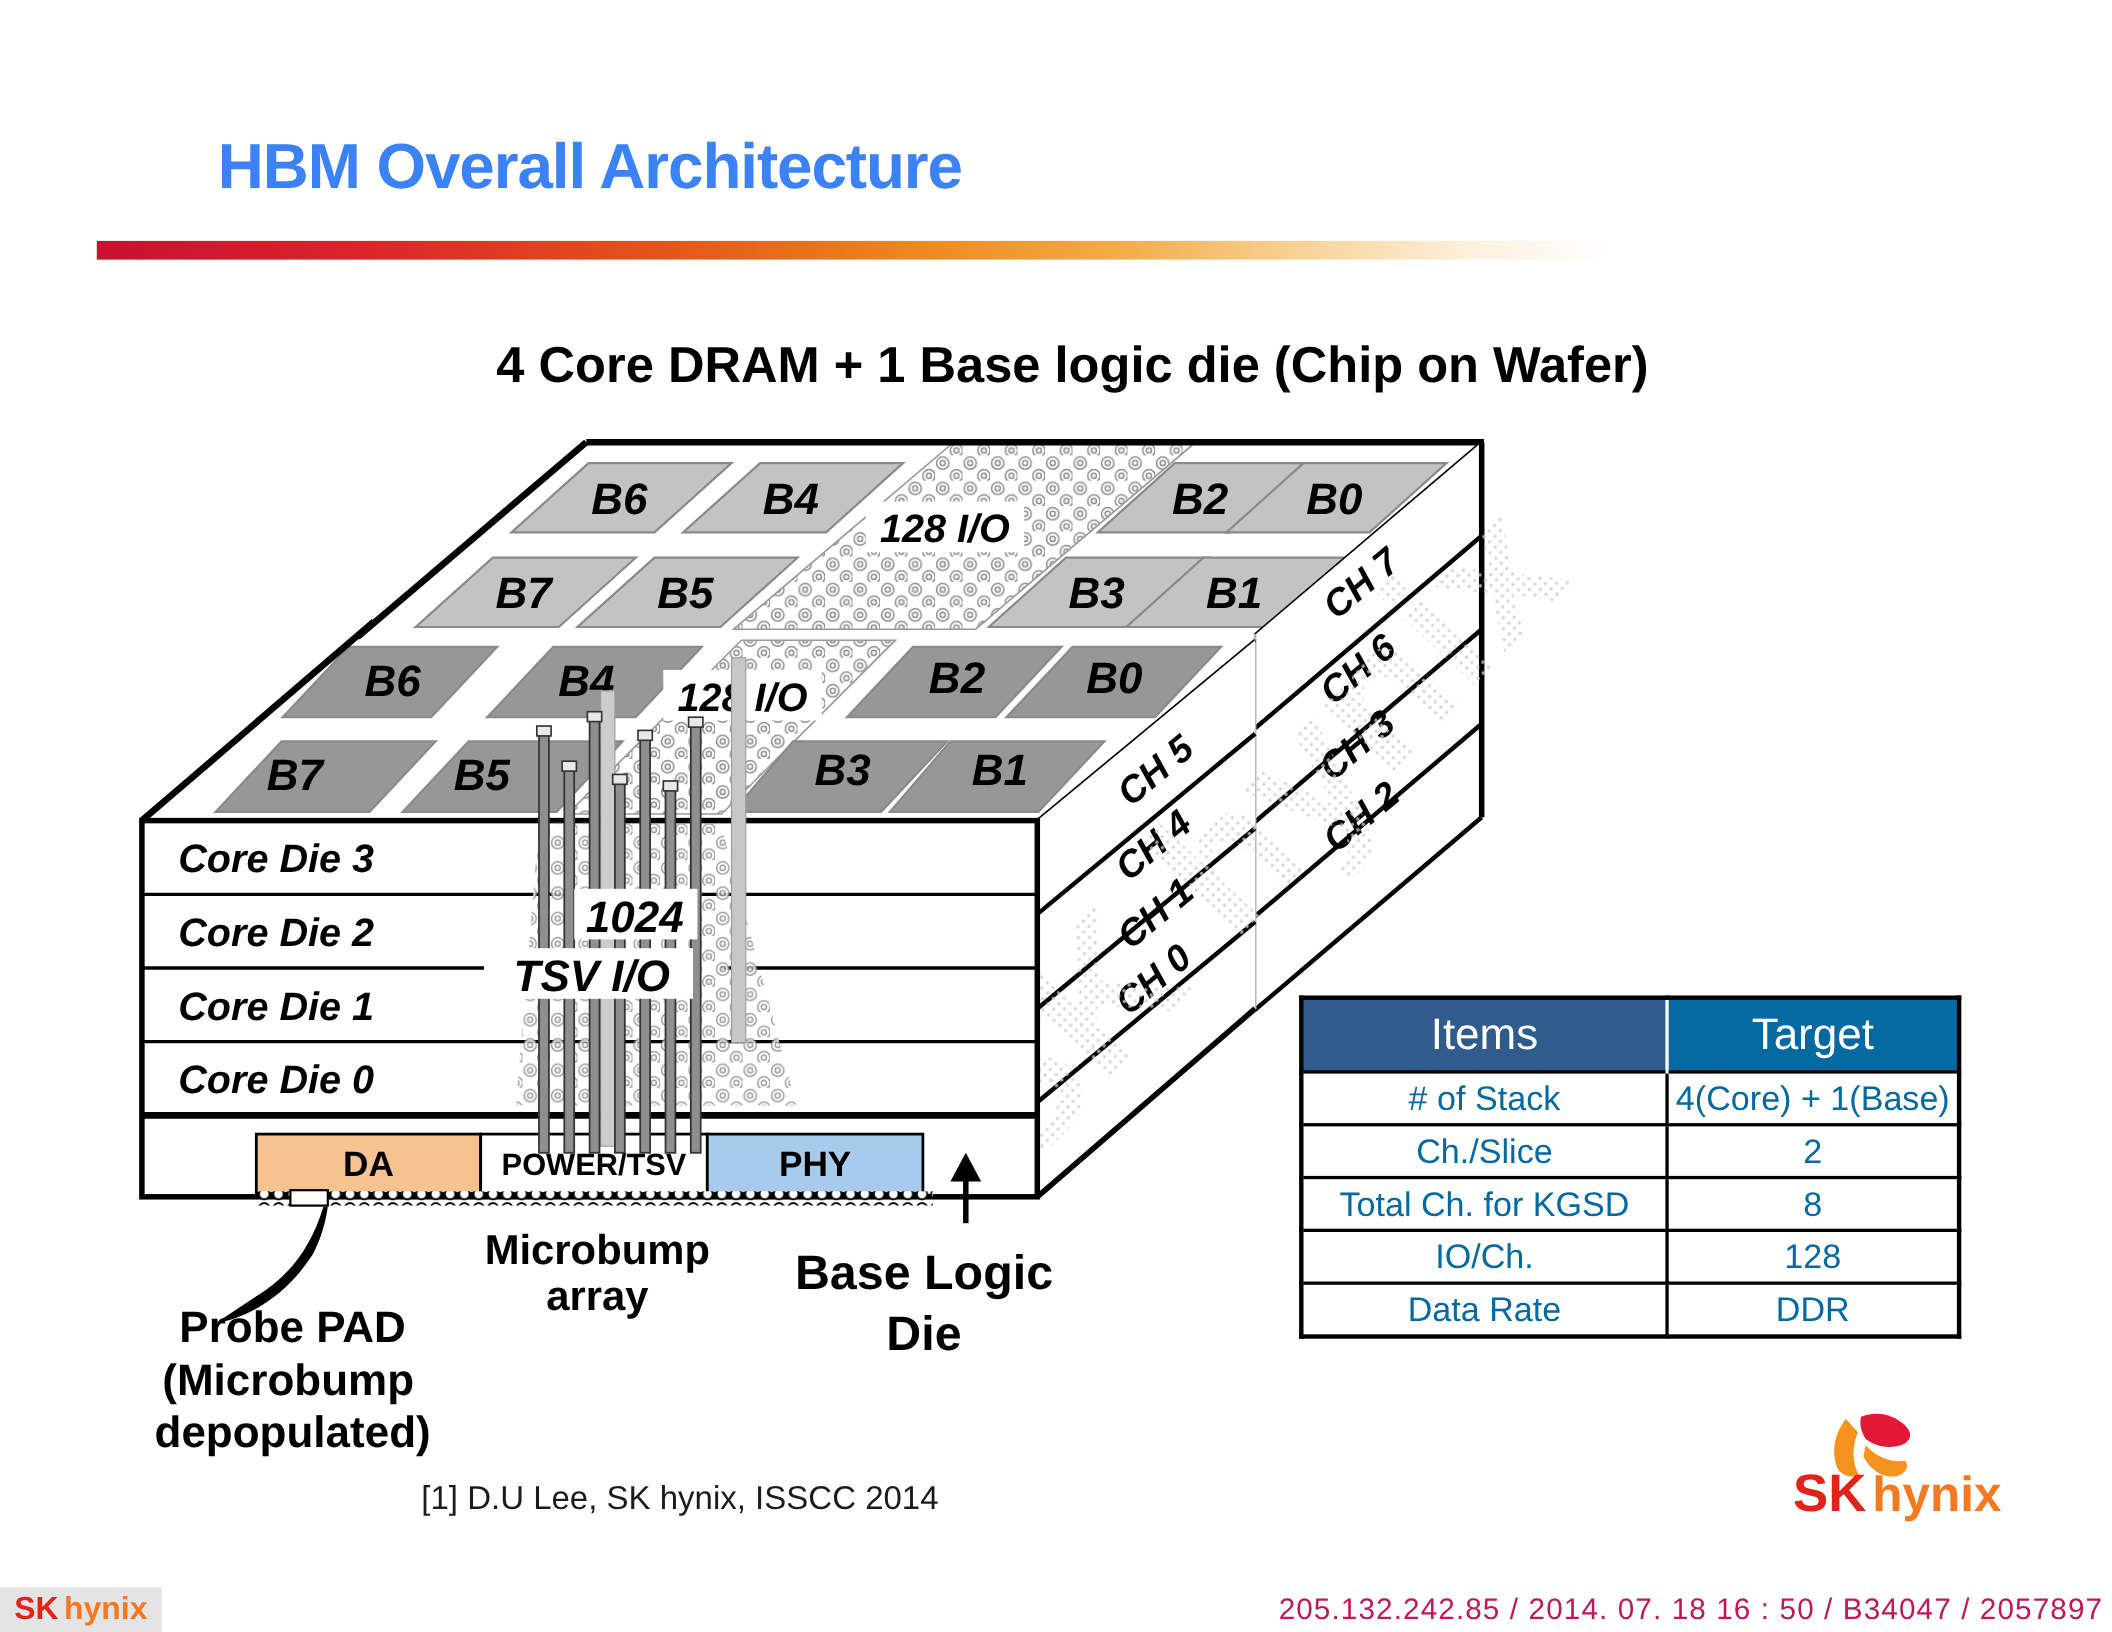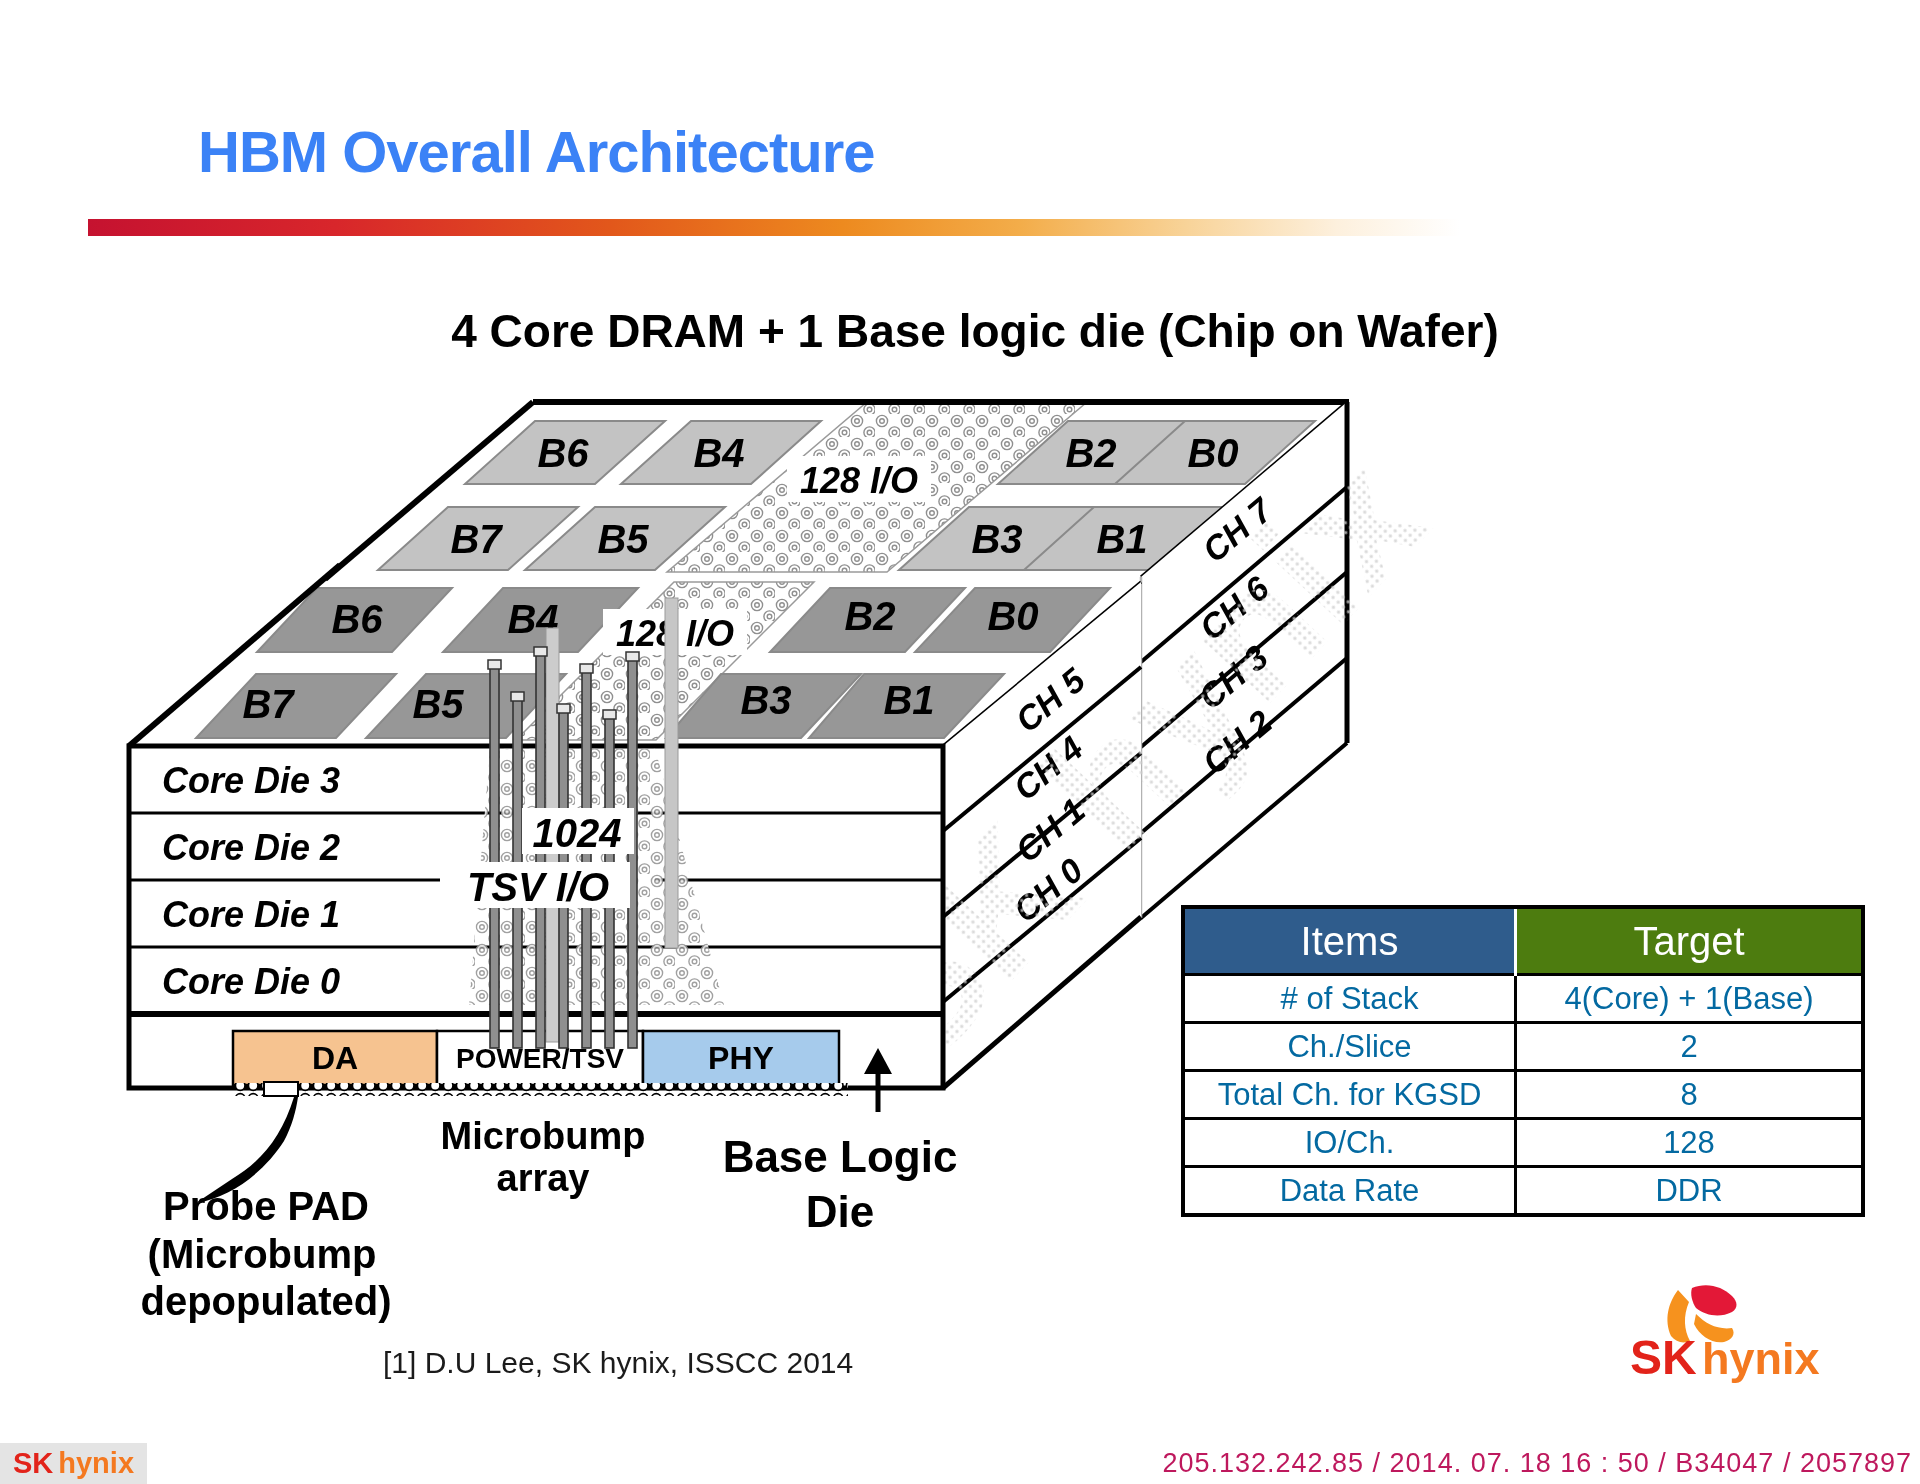--- a/index.html
+++ b/index.html
@@ -5,21 +5,21 @@
   html,body{margin:0;padding:0;background:#fff;}
   #slide{position:relative;width:1920px;height:1484px;background:#ffffff;overflow:hidden;
          font-family:"Liberation Sans",sans-serif;}
   .abs{position:absolute;}
   #title{left:198px;top:118px;font-size:58px;font-weight:bold;color:#3b82f6;letter-spacing:-1px;}
   #grad-bar{left:88px;top:219px;width:1372px;height:17px;
     background:linear-gradient(90deg,#c51230 0%,#d8262b 18%,#e2571b 38%,#ed8a1f 55%,#f3ad4a 68%,#f8d398 80%,#fdf0dd 91%,#ffffff 100%);}
   #subtitle{left:400px;top:304px;width:1150px;text-align:center;font-size:46px;font-weight:bold;color:#000;}
   #citation{left:362px;top:1346px;font-size:30px;color:#1b1b1b;margin-left:21px;}
   
-  #spec-table{left:1181px;top:905px;width:684px;border:4px solid #000;border-collapse:collapse;background:#fff;padding-left:13px;}
+  #spec-table{left:1181px;top:905px;width:602px;border:4px solid #000;border-collapse:collapse;background:#fff;padding-left:13px;}
   #spec-table th{height:62px;font-size:40px;font-weight:normal;color:#fff;}
   #spec-table th.c1{border-right:3px solid #fff;}
   #spec-table td{height:43px;font-size:31px;color:#0369a1;text-align:center;border:3px solid #000;}
   #spec-table th{text-align:center;}
   
   #footer-stamp{right:8px;top:1448px;font-size:27px;color:#be185d;letter-spacing:1px;}
   #footer-logo-box{left:0;top:1443px;width:147px;height:41px;background:#e4e4e4;
      display:flex;align-items:center;justify-content:center;gap:5px;}
   #footer-logo-box .sk{font-size:29px;font-weight:bold;}
   #footer-logo-box .hy{font-size:29px;font-weight:bold;}
@@ -224,21 +224,21 @@
       <path d="M1696,1314 C1706,1324 1718,1330 1732,1328 C1736,1334 1732,1340 1724,1342 C1712,1344 1700,1336 1694,1324 Z" fill="#F6921E"></path>
       <text x="1630" y="1374" font-size="48" font-weight="bold" fill="#E2231A">SK</text>
       <text x="1702" y="1374" font-size="45" font-weight="bold" fill="#F47920">hynix</text>
     </g>
   </svg>
 
   <table id="spec-table" class="abs">
     <thead>
       <tr>
         <th class="c1" style="background:#2F5C8C;width:327px">Items</th>
-        <th style="background:#4d7c0f">Target</th>
+        <th style="background:#0369a1">Target</th>
       </tr>
     </thead>
     <tbody>
       <tr>
         <td># of Stack</td>
         <td>4(Core) + 1(Base)</td>
       </tr>
       <tr>
         <td>Ch./Slice</td>
         <td>2</td>

